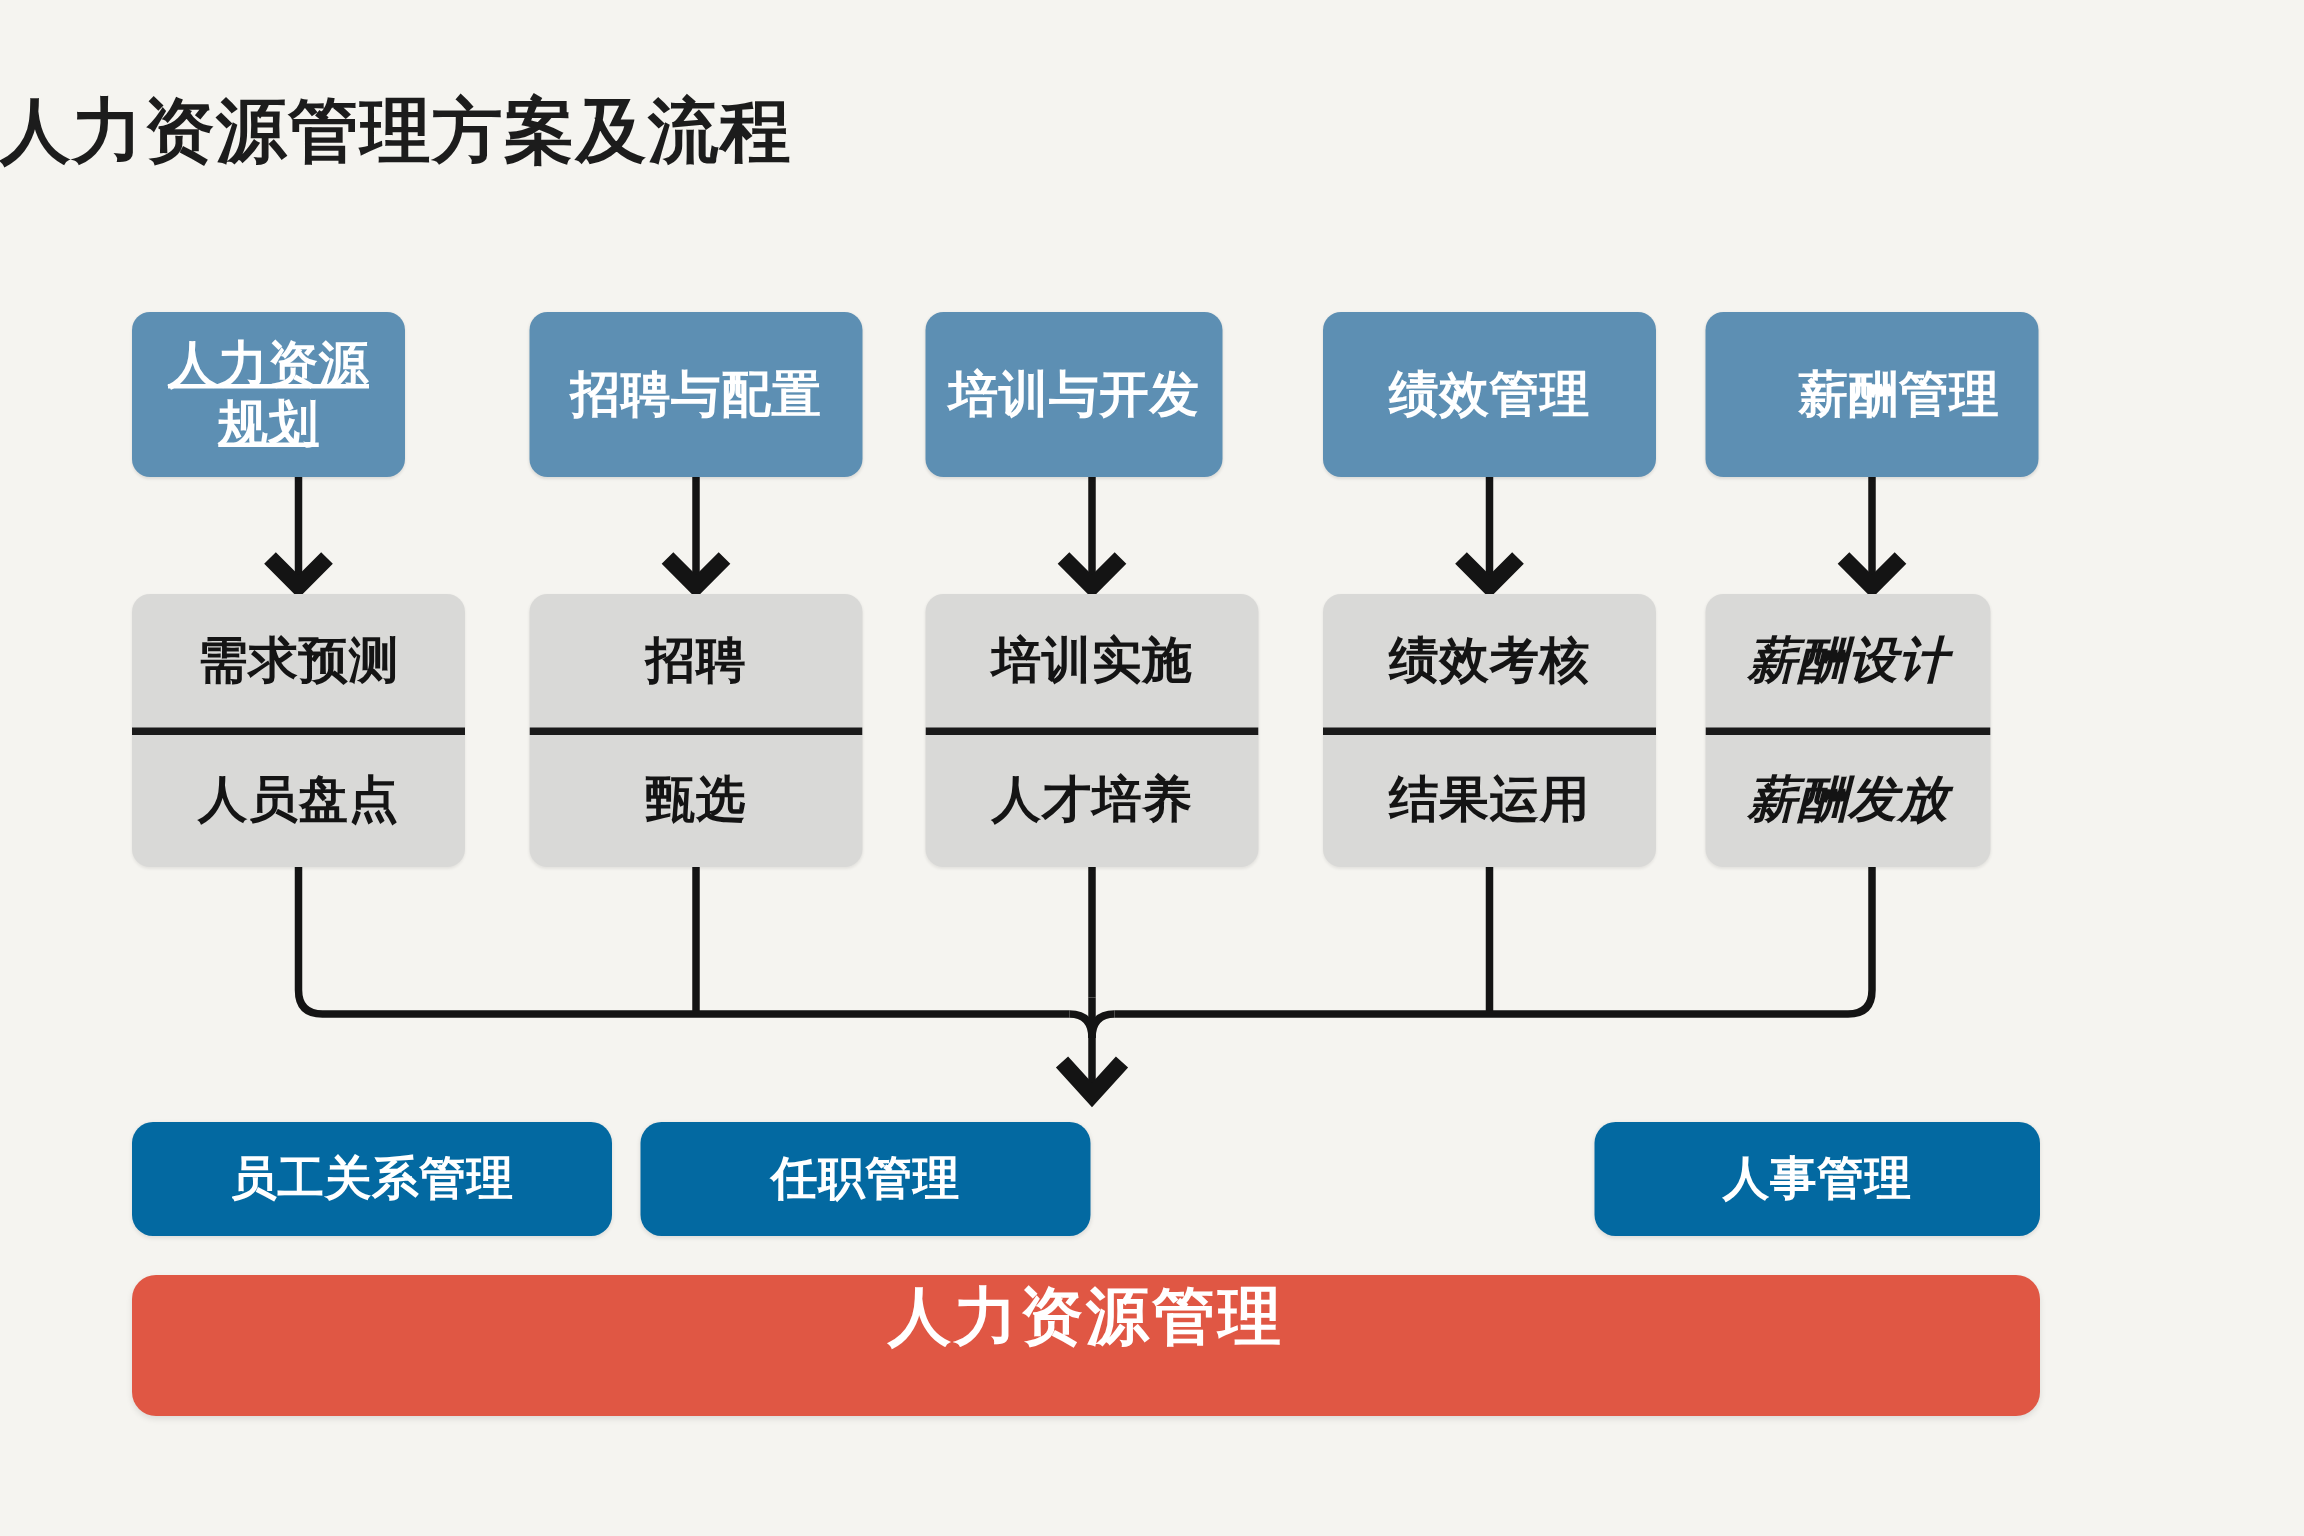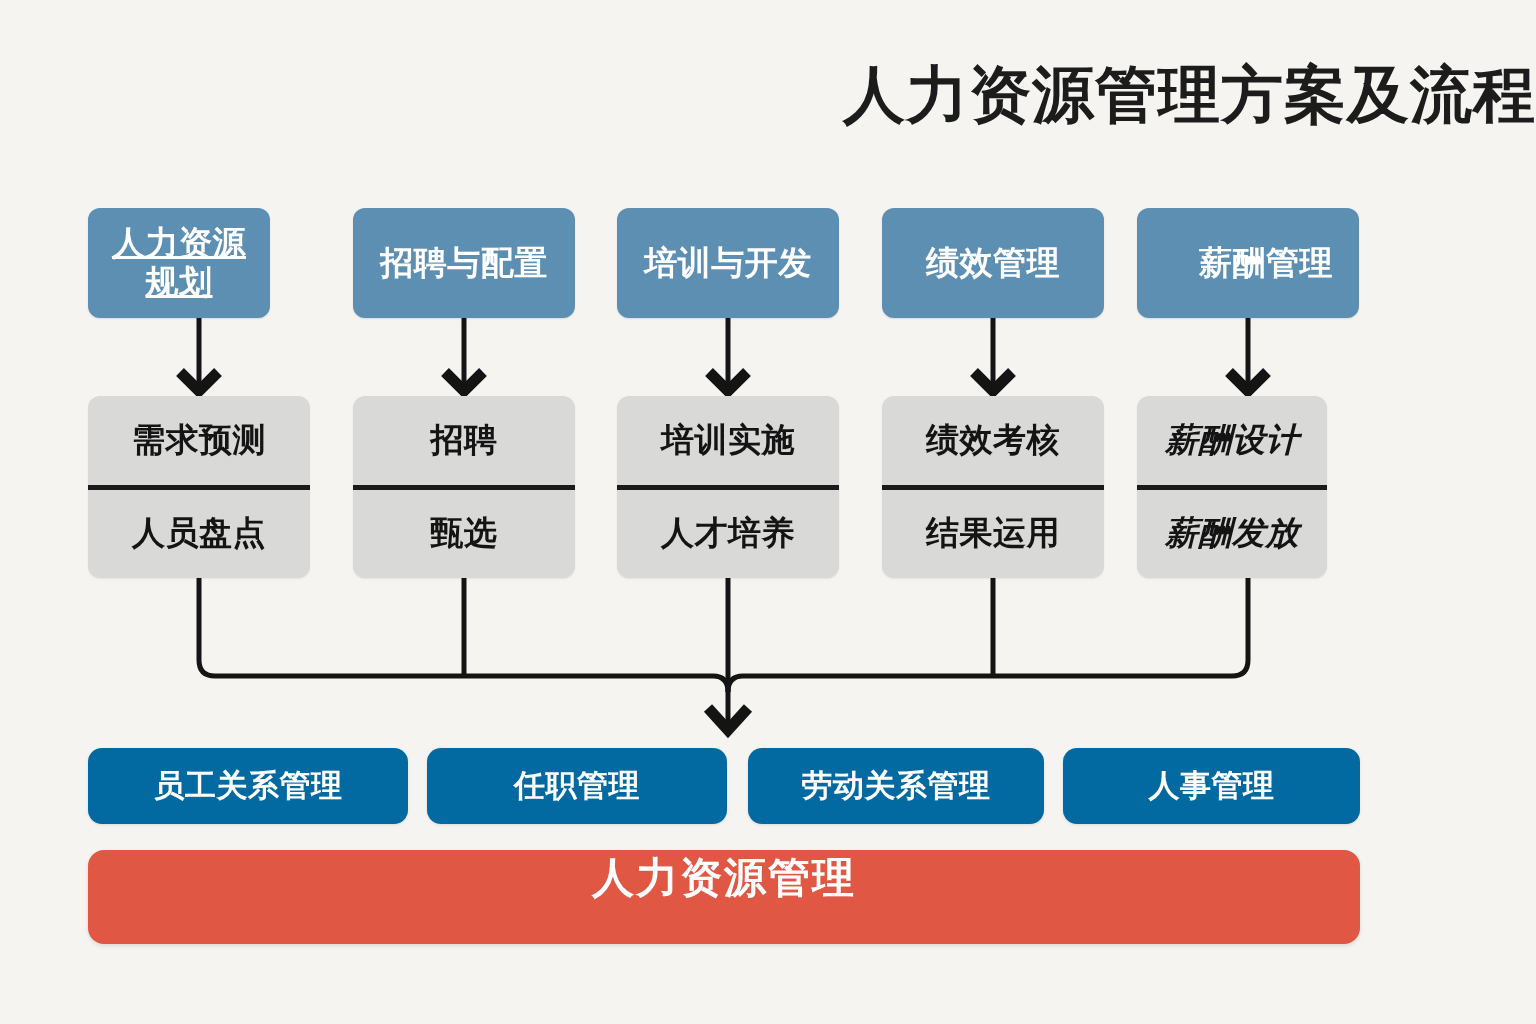--- a/index.html
+++ b/index.html
@@ -20,22 +20,22 @@
     width: 1536px;
     height: 1024px;
   }
 
   
   #page-title {
     position: absolute;
     left: 0;
     top: 62px;
     width: 1536px;
-    text-align: right;
-    font-size: 62px;
+    text-align: left;
+    font-size: 47px;
     line-height: 1.05;
     font-weight: 700;
     color: #1c1c1c;
     letter-spacing: 1px;
     white-space: nowrap;
   }
 
   
   .node {
     position: absolute;
@@ -198,21 +198,21 @@
     <span>
       <span>人力资源</span><br>
       <span>规划</span>
     </span>
   </div>
 
   <div class="node blue-box" style="left:353px; width:222px;text-align:right;">
     <span>招聘与配置</span>
   </div>
 
-  <div class="node blue-box" style="left:617px; width:222px;">
+  <div class="node blue-box" style="left:617px; width:198px;">
     <span>培训与开发</span>
   </div>
 
   <div class="node blue-box" style="left:882px; width:222px;">
     <span>绩效管理</span>
   </div>
 
   <div class="node blue-box" style="left:1137px; width:222px;padding-left:42px;">
     <span>薪酬管理</span>
   </div>
@@ -248,23 +248,20 @@
   </div>
 
   <div class="node red-box" style="left:88px;  width:320px;">
     <span>员工关系管理</span>
   </div>
 
   <div class="node red-box" style="left:427px; width:300px;">
     <span>任职管理</span>
   </div>
 
-  <div class="node red-box" style="left:748px; width:296px;">
-    <span>劳动关系管理</span>
-  </div>
 
   <div class="node red-box" style="left:1063px; width:297px;justify-content:center;">
     <span>人事管理</span>
   </div>
 
   <div id="summary-bar">
     <span>人力资源管理</span>
   </div>
 
 </div>

